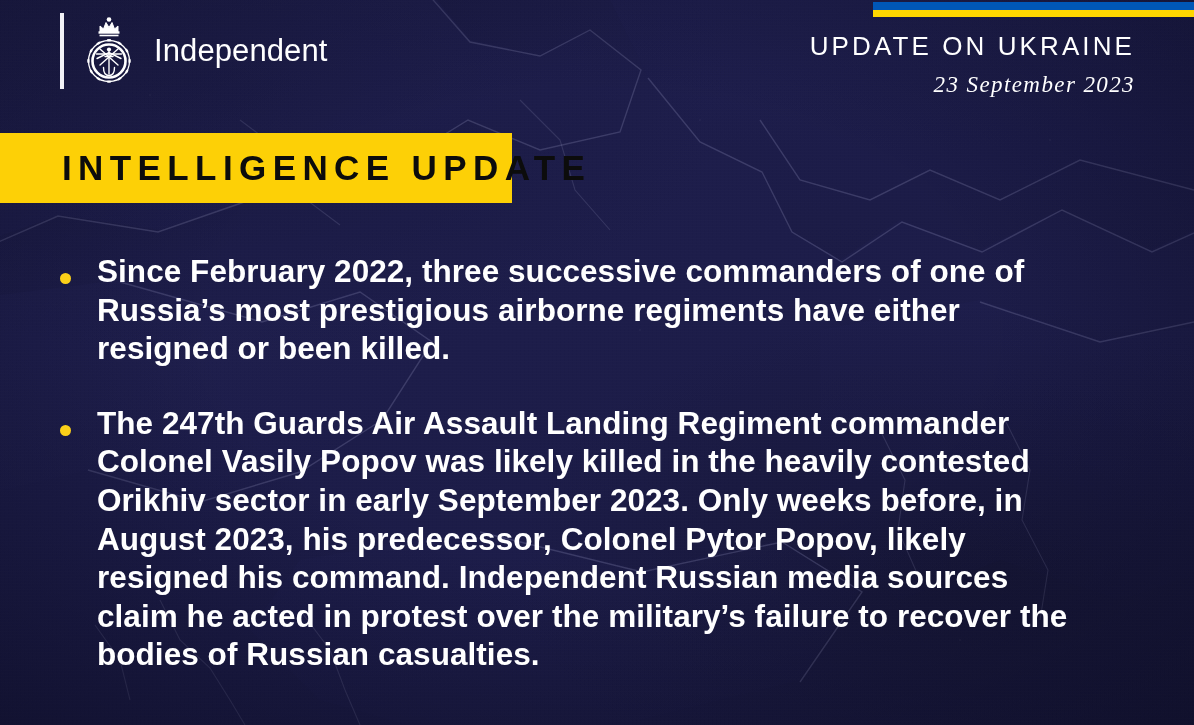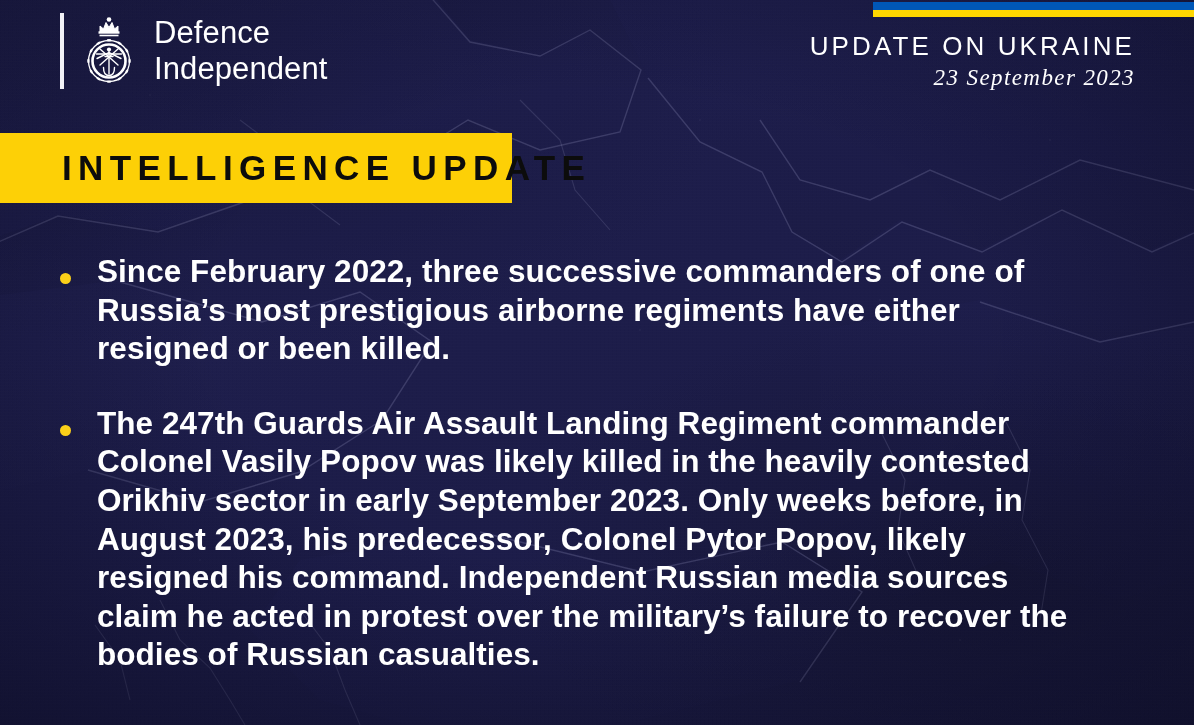--- a/index.html
+++ b/index.html
@@ -81,21 +81,21 @@
     text-align: right;
     color: #ffffff;
   }
   .update-title {
     font-size: 26px;
     letter-spacing: 3.1px;
     font-weight: 400;
     white-space: nowrap;
   }
   .update-date {
-    margin-top: 3px;
+    margin-top: 10px;
     font-family: "Liberation Serif", serif;
     font-style: italic;
     font-size: 23px;
     letter-spacing: 1.4px;
     white-space: nowrap;
   }
 
   
   .banner {
     position: absolute;
@@ -247,21 +247,20 @@
           <path d="M22,53 L40,37"></path>
           <path d="M40,53 L22,37"></path>
           <path d="M31,38 L31,62"></path>
           <path d="M25.5,55.5 C25.5,61 28,63.5 31,63.5 C34,63.5 36.5,61 36.5,55.5"></path>
           <path d="M27,44.5 L35,44.5"></path>
         </g>
         <circle cx="31" cy="37.5" r="2.1" fill="#ffffff"></circle>
       </svg>
 
       <div class="brand-text">
-        <div>Defence</div>
         <div>Independent</div>
       </div>
     </div>
 
     <div class="flagbar">
       <div class="blue"></div>
       <div class="yellow"></div>
     </div>
 
     <div class="update-block">

